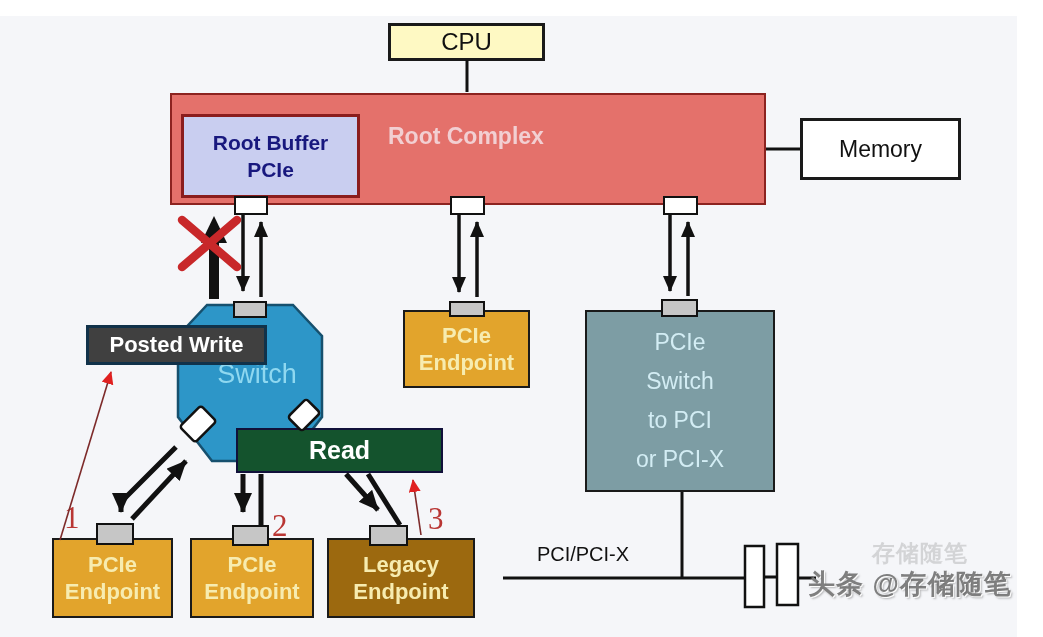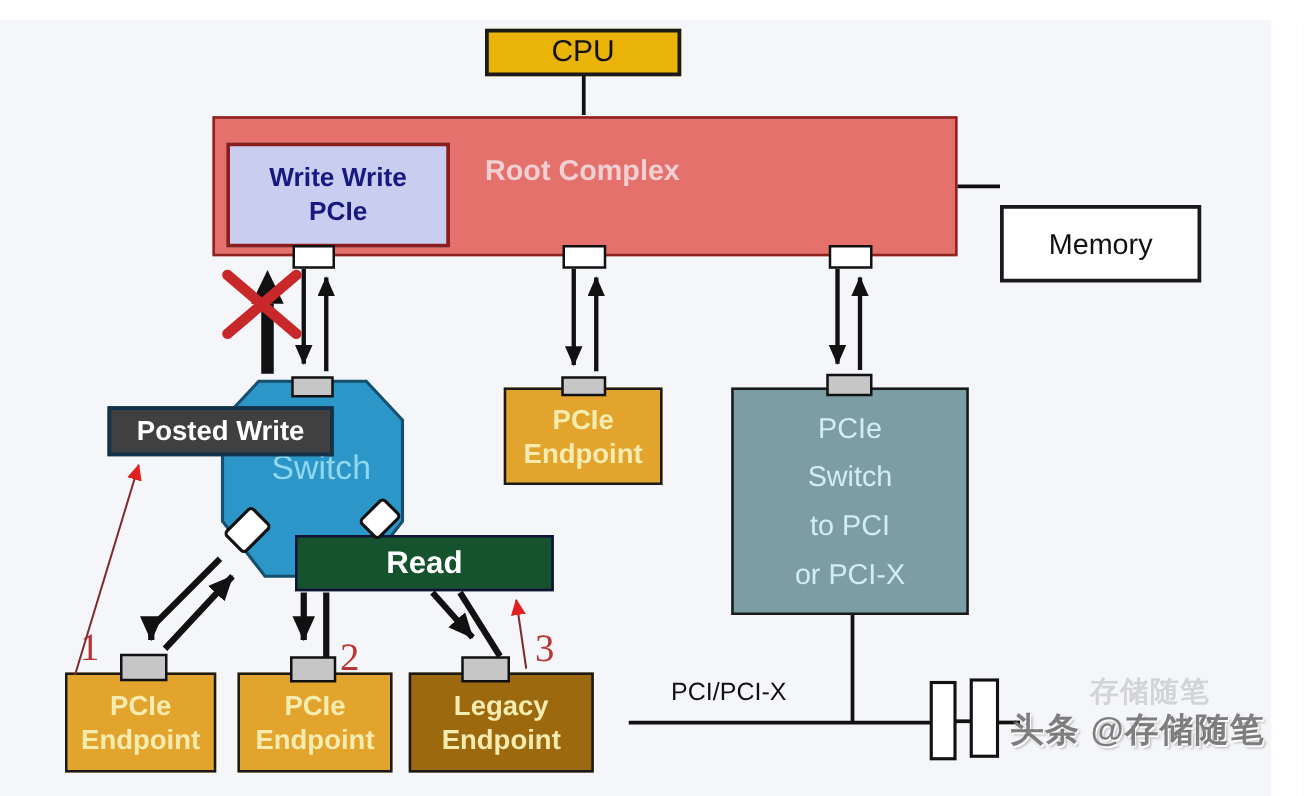--- a/index.html
+++ b/index.html
@@ -4,28 +4,28 @@
 <style>
   html,body{margin:0;padding:0;background:#ffffff;}
   #canvas{position:relative;width:1043px;height:637px;background:#f5f6f9;overflow:hidden;
           font-family:"Liberation Sans",sans-serif;}
   .strip{position:absolute;background:#ffffff;}
   #strip-top{left:0;top:0;width:1043px;height:16px;}
   #strip-right{top:0;right:0;width:26px;height:637px;}
   svg.layer{position:absolute;left:0;top:0;width:1043px;height:637px;pointer-events:none;}
   .box{position:absolute;box-sizing:border-box;display:flex;flex-direction:column;
        align-items:center;justify-content:center;text-align:center;}
-  #cpu{left:388px;top:23px;width:157px;height:38px;background:#eab308;border:3px solid #1a1a1a;
+  #cpu{left:388px;top:23px;width:157px;height:38px;background:#fef9c3;border:3px solid #1a1a1a;
        font-size:24px;color:#111;}
   #root-complex{left:170px;top:93px;width:596px;height:112px;background:#e4716b;border:2.5px solid #8c2320;}
   #rc-label{position:absolute;left:388px;top:123px;font-size:23px;font-weight:bold;color:#f2cfd2;}
   #write-buffer{left:181px;top:114px;width:179px;height:84px;background:#c9cef0;border:3px solid #8b1d1d;
        color:#18187e;font-weight:bold;font-size:21px;line-height:27px;}
   #memory{left:800px;top:118px;width:161px;height:62px;background:#fff;border:3px solid #1a1a1a;
-       font-size:23px;color:#111;margin-top:46px;}
+       font-size:23px;color:#111;}
   #posted-write{left:86px;top:325px;width:181px;height:40px;background:#404040;border:3px solid #11324a;
        color:#ffffff;font-weight:bold;font-size:22px;z-index:4;}
   #switch-label{position:absolute;left:193px;top:359px;width:128px;text-align:center;
        color:#8fd8f0;font-size:27px;z-index:2;}
   #read{left:236px;top:428px;width:207px;height:45px;background:#14532d;border:2.5px solid #11113a;
        color:#fff;font-weight:bold;font-size:25px;z-index:4;}
   .endpoint{background:#e2a42c;border:2.5px solid #1a1a1a;color:#f7ecb0;font-weight:bold;
        font-size:22px;line-height:27px;}
   #ep-mid{left:403px;top:310px;width:127px;height:78px;}
   #bridge{left:585px;top:310px;width:190px;height:182px;background:#7d9da4;border:2.5px solid #1a1a1a;
@@ -55,21 +55,21 @@
   </svg>
 
   <div class="box" id="cpu">
     <span>CPU</span>
   </div>
 
   <div class="box" id="root-complex"></div>
   <div id="rc-label">Root Complex</div>
 
   <div class="box" id="write-buffer">
-    <span>Write Write</span>
+    <span>Root Buffer</span>
     <span>PCIe</span>
   </div>
 
   <div class="box" id="memory">
     <span>Memory</span>
   </div>
 
   <div id="switch-label">Switch</div>
 
   <div class="box" id="posted-write">

